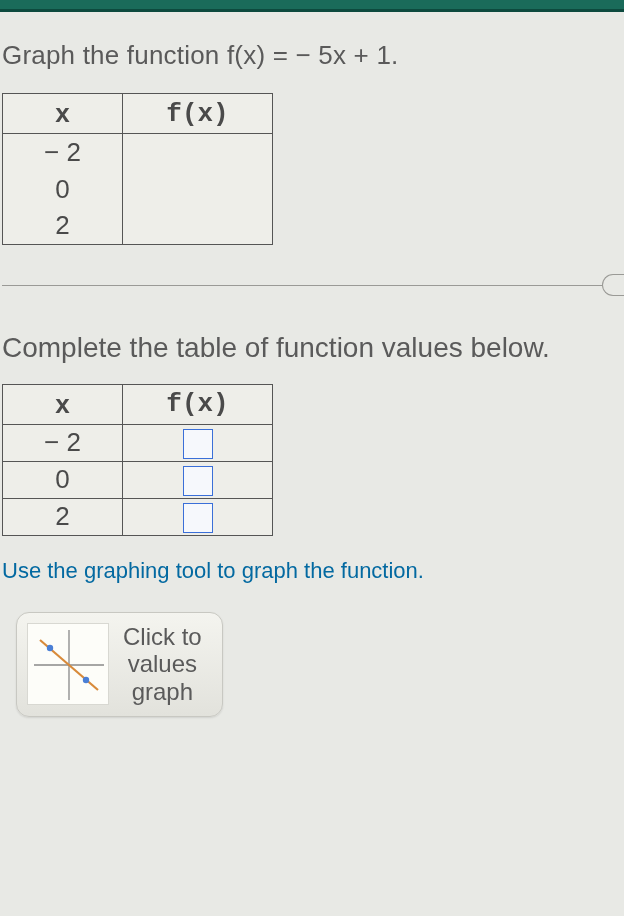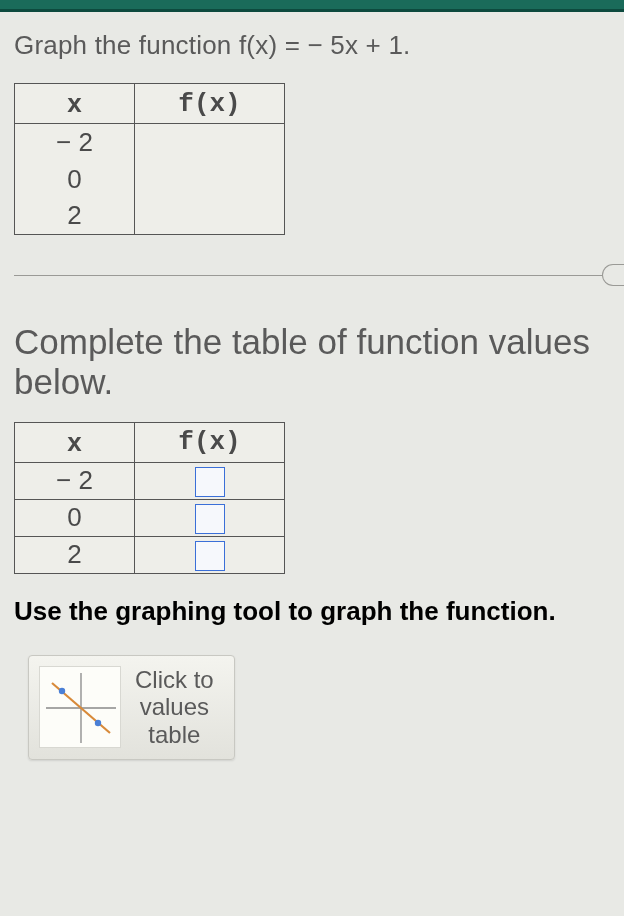--- a/index.html
+++ b/index.html
@@ -13,21 +13,22 @@
     color: #4a4a4a;
     position: relative;
     overflow: hidden;
   }
   .topbar {
     height: 12px;
     background: #1a6b5a;
     border-bottom: 3px solid #0d4a3e;
   }
   .content {
-    padding: 18px 14px 0 14px;
+    padding: 18px 14px 0 2px;
+    margin-top: 10px;
   }
   .prompt {
     font-size: 26px;
     color: #5a5a5a;
     margin-bottom: 22px;
     letter-spacing: 0.2px;
   }
   table.func {
     border-collapse: collapse;
     background: #eeeee9;
@@ -63,46 +64,45 @@
     right: -14px;
     top: -11px;
     width: 22px;
     height: 22px;
     border: 1.5px solid #9a9a96;
     border-right: none;
     border-radius: 11px 0 0 11px;
     background: #e8e9e5;
   }
   .instr {
-    font-size: 35px;
+    font-size: 28px;
     color: #5a5a5a;
     margin-bottom: 20px;
   }
   .t2 td.xcell, .t2 td.fxcell { padding: 8px 0; }
   .input-box {
     display: inline-block;
     width: 30px;
     height: 30px;
     border: 1.5px solid #3a6fd8;
     background: #f6f8fc;
     vertical-align: middle;
   }
   .instr2 {
-    font-size: 26px;
-    color: #000000;
+    font-size: 22px;
+    color: #0369a1;
     margin: 22px 0 28px 0;
-    font-weight: bold;
   }
   .graph-btn {
     display: inline-flex;
     align-items: center;
     gap: 14px;
     border: 1px solid #c8c8c2;
     background: linear-gradient(#f4f4ef, #e2e2dc);
-    border-radius: 4px;
+    border-radius: 13px;
     padding: 10px 20px 10px 10px;
     box-shadow: 0 1px 2px rgba(0,0,0,0.1);
     cursor: pointer;
     margin-left: 14px;
   }
   .graph-thumb {
     width: 82px;
     height: 82px;
     background: #fdfdf9;
     position: relative;
@@ -181,17 +181,17 @@
         <line x1="41" y1="6" x2="41" y2="76" stroke="#888" stroke-width="1.3"></line>
         <line x1="6" y1="41" x2="76" y2="41" stroke="#888" stroke-width="1.3"></line>
         <line x1="12" y1="16" x2="70" y2="66" stroke="#d88a3a" stroke-width="2.2"></line>
         <circle cx="22" cy="24" r="3.2" fill="#4a7fd6"></circle>
         <circle cx="58" cy="56" r="3.2" fill="#4a7fd6"></circle>
       </svg>
     </div>
     <div class="graph-label">
       <div>Click to</div>
       <div>values</div>
-      <div>table</div>
+      <div>graph</div>
     </div>
   </div>
 
 </div>
 
 </body></html>

